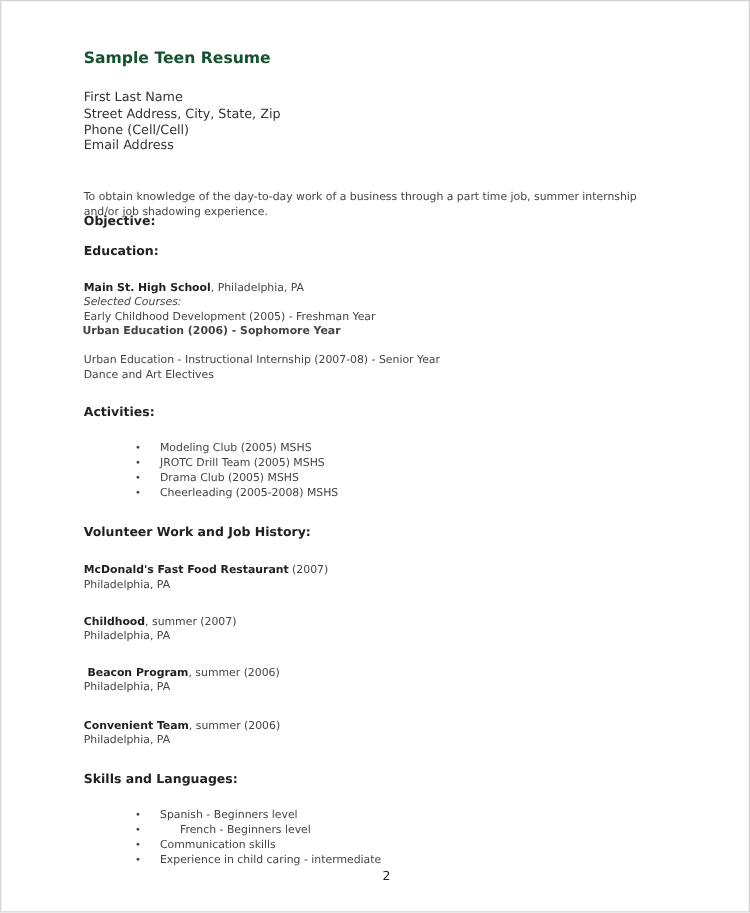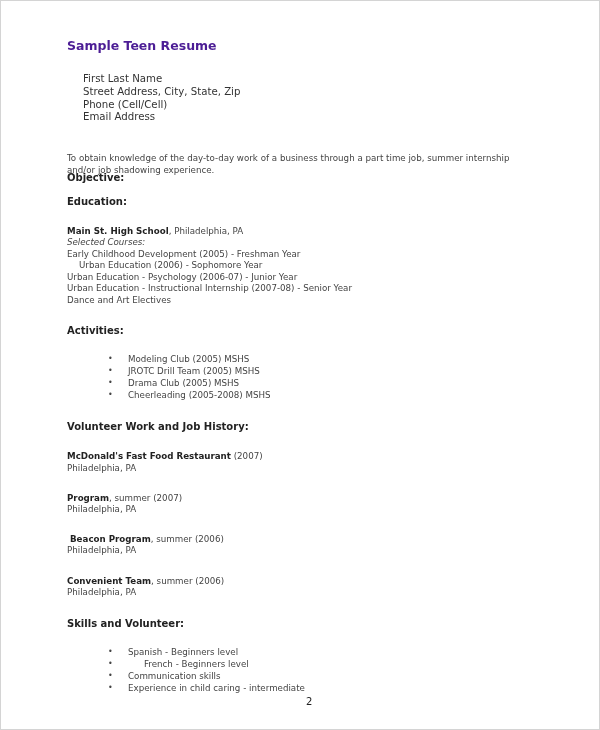--- a/index.html
+++ b/index.html
@@ -3,22 +3,22 @@
   <meta charset="utf-8">
   <style>
     html, body { margin: 0; padding: 0; background: #ffffff; }
     body { width: 600px; height: 730px; position: relative; overflow: hidden; }
     .page {
       position: absolute; left: 0; top: 0; width: 598px; height: 728px;
       border: 1px solid #d4d4d4; background: #ffffff;
       font-family: "DejaVu Sans", sans-serif;
     }
     .abs { position: absolute; white-space: nowrap; }
-    .title { left: 66px; top: 37px; font-size: 12.5px; font-weight: bold; color: #4c1d95; }
-    .contact { left: 66px; font-size: 10.2px; color: #333333; line-height: 13px; margin-left: 16px; }
+    .title { left: 66px; top: 37px; font-size: 12.5px; font-weight: bold; color: #14532d; }
+    .contact { left: 66px; font-size: 10.2px; color: #333333; line-height: 13px; }
     .heading { left: 66px; font-size: 10px; font-weight: bold; color: #222222; }
     .body { font-size: 8.7px; color: #444444; line-height: 11.5px; }
     .body b { color: #222222; }
     .italic { font-style: italic; }
     .bullet { position: absolute; left: 107px; font-size: 8px; color: #444; }
     .bullet-text { position: absolute; left: 127px; font-size: 8.7px; color: #444; white-space: nowrap; }
     .pagenum { left: 305px; top: 695px; font-size: 10px; color: #222; }
   </style>
 </head>
 <body>
@@ -35,22 +35,21 @@
   <div class="abs heading" style="top:139px;margin-top:32px;">Objective:</div>
   <div class="abs body" style="left:66px; top:152px;">To obtain knowledge of the day-to-day work of a business through a part time job, summer internship</div>
   <div class="abs body" style="left:66px; top:164px;">and/or job shadowing experience.</div>
 
   <div class="abs heading" style="top:195px;">Education:</div>
   <div class="abs body" style="left:66px; top:225px;">
     <b>Main St. High School</b><span>, Philadelphia, PA</span>
   </div>
   <div class="abs body italic" style="left:66px; top:236px;">Selected Courses:</div>
   <div class="abs body" style="left:66px; top:248px;">Early Childhood Development (2005) - Freshman Year</div>
-  <div class="abs body" style="left:78px; top:259px;">Urban Education (2006) - Sophomore Year</div>
-  <div class="abs body" style="left:66px; top:271px;">Urban Education - Psychology (2006-07) - Junior Year</div>
+  <div class="abs body" style="left:65px; top:259px;font-weight:bold;">Urban Education (2006) - Sophomore Year</div>
   <div class="abs body" style="left:66px; top:282px;">Urban Education - Instructional Internship (2007-08) - Senior Year</div>
   <div class="abs body" style="left:66px; top:294px;">Dance and Art Electives</div>
 
   <div class="abs heading" style="top:324px;">Activities:</div>
   <span class="bullet" style="top:353px;">•</span>
   <span class="bullet-text" style="top:353px;">Modeling Club (2005) MSHS</span>
   <span class="bullet" style="top:365px;">•</span>
   <span class="bullet-text" style="top:365px;">JROTC Drill Team (2005) MSHS</span>
   <span class="bullet" style="top:377px;">•</span>
   <span class="bullet-text" style="top:377px;">Drama Club (2005) MSHS</span>
@@ -58,35 +57,35 @@
   <span class="bullet-text" style="top:389px;">Cheerleading (2005-2008) MSHS</span>
 
   <div class="abs heading" style="top:420px;">Volunteer Work and Job History:</div>
 
   <div class="abs body" style="left:66px; top:450px;">
     <b>McDonald's Fast Food Restaurant</b><span> (2007)</span>
   </div>
   <div class="abs body" style="left:66px; top:462px;">Philadelphia, PA</div>
 
   <div class="abs body" style="left:66px; top:492px;">
-    <b>Program</b><span>, summer (2007)</span>
+    <b>Childhood</b><span>, summer (2007)</span>
   </div>
   <div class="abs body" style="left:66px; top:503px;">Philadelphia, PA</div>
 
   <div class="abs body" style="left:69px; top:533px;">
     <b>Beacon Program</b><span>, summer (2006)</span>
   </div>
   <div class="abs body" style="left:66px; top:544px;">Philadelphia, PA</div>
 
   <div class="abs body" style="left:66px; top:575px;">
     <b>Convenient Team</b><span>, summer (2006)</span>
   </div>
   <div class="abs body" style="left:66px; top:586px;">Philadelphia, PA</div>
 
-  <div class="abs heading" style="top:617px;">Skills and Volunteer:</div>
+  <div class="abs heading" style="top:617px;">Skills and Languages:</div>
   <span class="bullet" style="top:646px;">•</span>
   <span class="bullet-text" style="top:646px;">Spanish - Beginners level</span>
   <span class="bullet" style="top:658px;">•</span>
   <span class="bullet-text" style="top:658px;padding-left:16px;">French - Beginners level</span>
   <span class="bullet" style="top:670px;">•</span>
   <span class="bullet-text" style="top:670px;">Communication skills</span>
   <span class="bullet" style="top:682px;">•</span>
   <span class="bullet-text" style="top:682px;">Experience in child caring - intermediate</span>
 
   <div class="abs pagenum">2</div>

